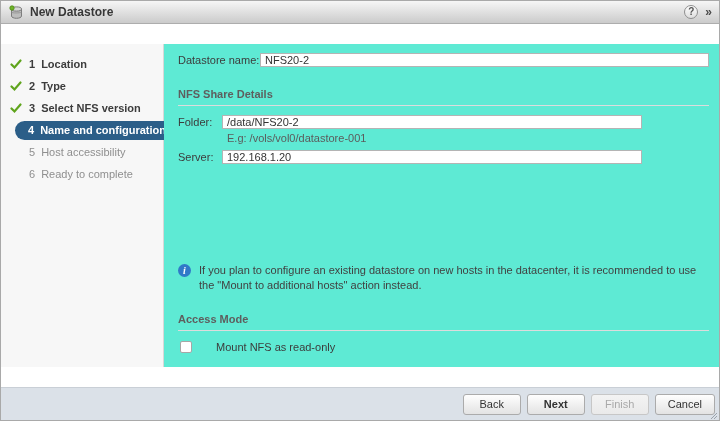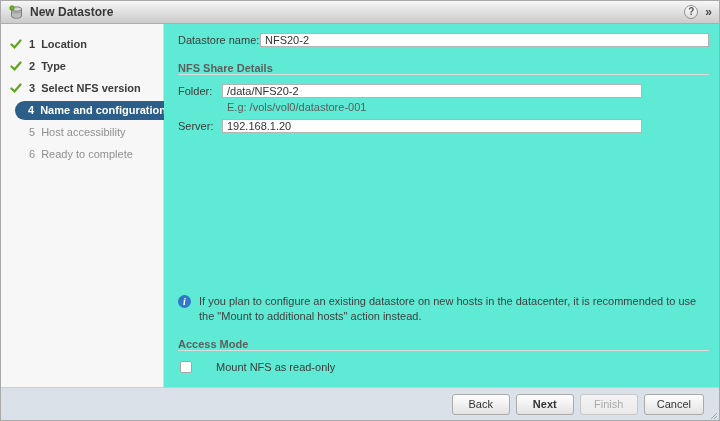--- a/index.html
+++ b/index.html
@@ -2,21 +2,21 @@
 <html><head>
 <meta charset="utf-8">
 <style>
   * { box-sizing: border-box; }
   html,body { margin:0; padding:0; background:#e8e8e8; }
   body { font-family:"Liberation Sans", sans-serif; font-size:11px; color:#3c3c3c; }
 
   .window{
     width:720px; height:421px; background:#fff;
     border:1px solid #a9a9a9; display:flex; flex-direction:column;
-    position:relative; overflow:hidden;
+    position:relative; overflow:hidden;gap:20px;
   }
 
   
   .titlebar{
     flex:0 0 23px; height:23px;
     background:linear-gradient(#f6f6f6,#cbcbcb);
     border-bottom:1px solid #adadad;
     display:flex; align-items:center; padding:0 8px;
   }
   .title-text{ font-weight:bold; font-size:12px; color:#383838; margin-left:6px; }
@@ -55,22 +55,22 @@
   .name-row{ display:flex; align-items:center; margin-bottom:13px; }
   .name-row .f-label{ width:82px; flex:0 0 82px; }
   input.text{
     height:14px; border:1px solid #b4b4b4; background:#fff;
     font-family:"Liberation Sans", sans-serif; font-size:11px; color:#333;
     padding:1px 4px; outline:none;
   }
   .name-input{ flex:1 1 auto; }
 
   .section-header{
-    font-weight:bold; color:#5e5e5e; 
-    border-bottom:1px solid #dcdcdc; margin:2px 0 9px 0;
+    font-weight:bold; color:#5e5e5e; padding-bottom:5px;
+    border-bottom:1px solid #dcdcdc; margin:8px 0 9px 0;
   }
   .field-row{ display:flex; align-items:center; margin-bottom:1px; }
   .field-row .f-label{ width:44px; flex:0 0 44px; }
   .field-input{ width:420px; }
   .hint{ color:#5c5c5c; margin:2px 0 6px 49px; }
 
   .spacer{ flex:1 1 auto; }
 
   .info-row{ display:flex; align-items:flex-start; margin:0 0 12px 0; }
   .info-icon{
@@ -85,21 +85,21 @@
   .checkbox{
     width:12px; height:12px; border:1px solid #a6a6a6; background:#fff;
     border-radius:2px;
   }
   .checkbox-label{ margin-left:24px; color:#3c3c3c; }
 
   
   .footer{
     flex:0 0 33px; height:33px; background:#dbe1e8; border-top:1px solid #c9cfd6;
     display:flex; align-items:center; justify-content:flex-end; gap:6px;
-    padding-right:15px; position:relative;
+    padding-right:4px; position:relative;
   }
   .btn{
     min-width:58px; height:21px; padding:0 12px;
     border:1px solid #ababab; border-radius:3px;
     background:linear-gradient(#fefefe,#e3e3e3);
     color:#333; font-size:11px; font-family:"Liberation Sans", sans-serif;
     text-align:center; line-height:19px; cursor:pointer;
   }
   .btn.primary{ font-weight:bold; }
   .btn.disabled{ color:#a9a9a9; background:linear-gradient(#f3f3f3,#eaeaea); border-color:#c7c7c7; cursor:default;text-align:center; }

